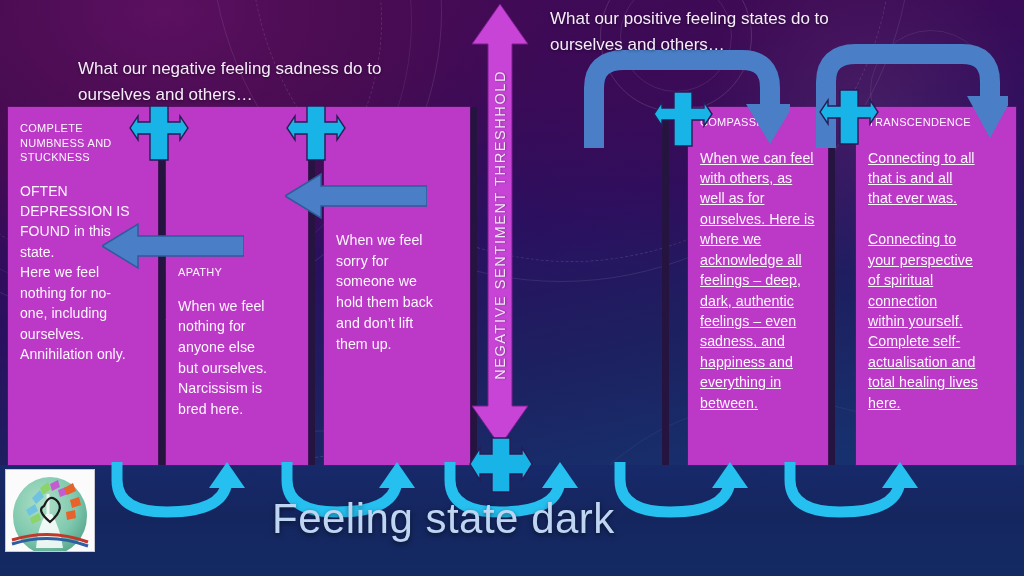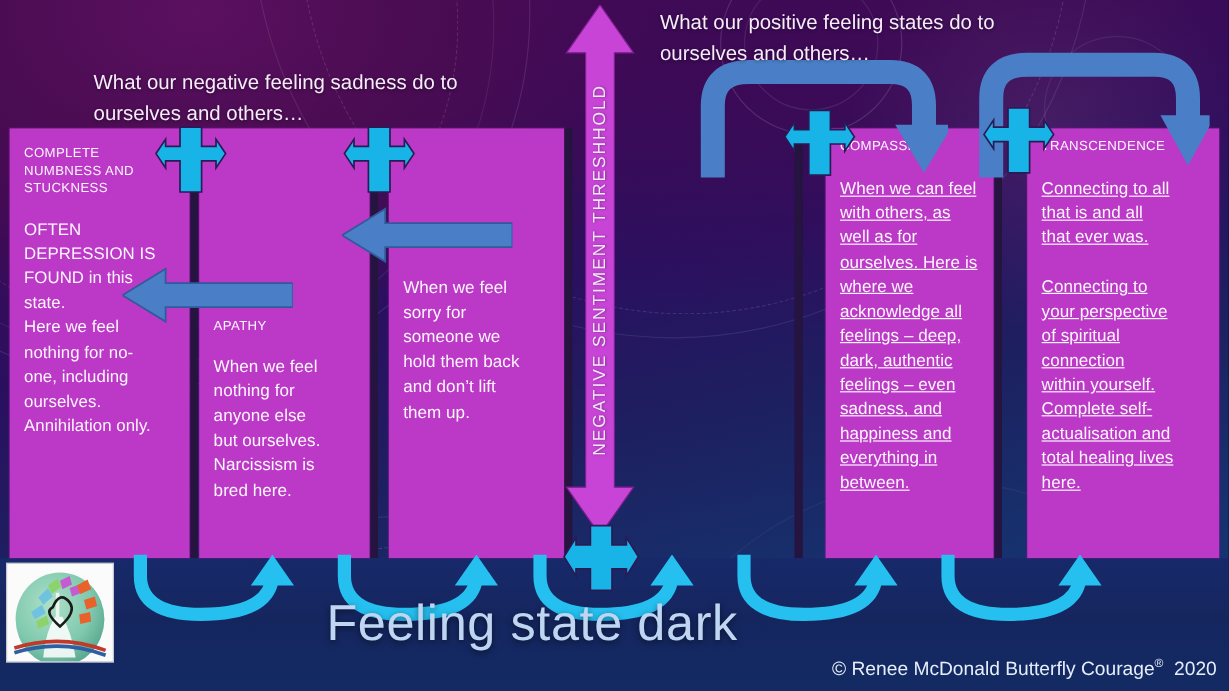--- a/index.html
+++ b/index.html
@@ -297,23 +297,20 @@
       <path d="M12,0 L12,18 Q12,50 62,50 Q118,50 122,20" fill="none" stroke="#25c0f0" stroke-width="11"></path>
       <polygon points="122,0 104,26 140,26" fill="#25c0f0"></polygon>
     </svg>
   </div>
 
   <div class="heading" id="headNeg">What our negative feeling sadness do to ourselves and others…</div>
   <div class="heading" id="headPos">What our positive feeling states do to ourselves and others…</div>
 
   <div id="charttitle">Feeling state dark</div>
 
-  <div id="copyright">
-    <span>© Renee McDonald Butterfly Courage</span><sup>®</sup>&nbsp;&nbsp;<span>2020</span>
-  </div>
 
   <div id="logo">
     <svg width="88" height="101" viewBox="0 0 88 101">
       <defs>
         <radialGradient id="globe" cx="40%" cy="35%" r="75%">
           <stop offset="0%" stop-color="#aee0c8"></stop>
           <stop offset="60%" stop-color="#7fc9ae"></stop>
           <stop offset="100%" stop-color="#4f9f86"></stop>
         </radialGradient>
       </defs>

